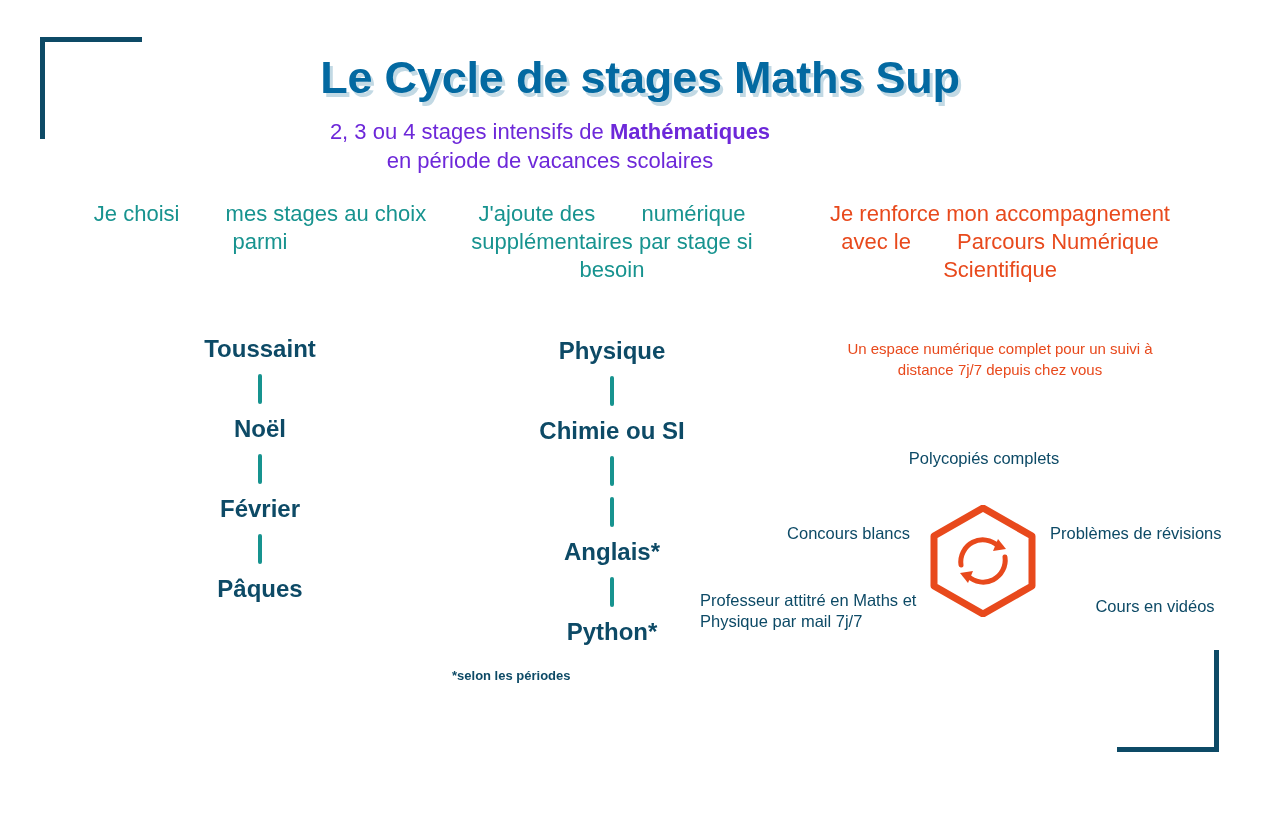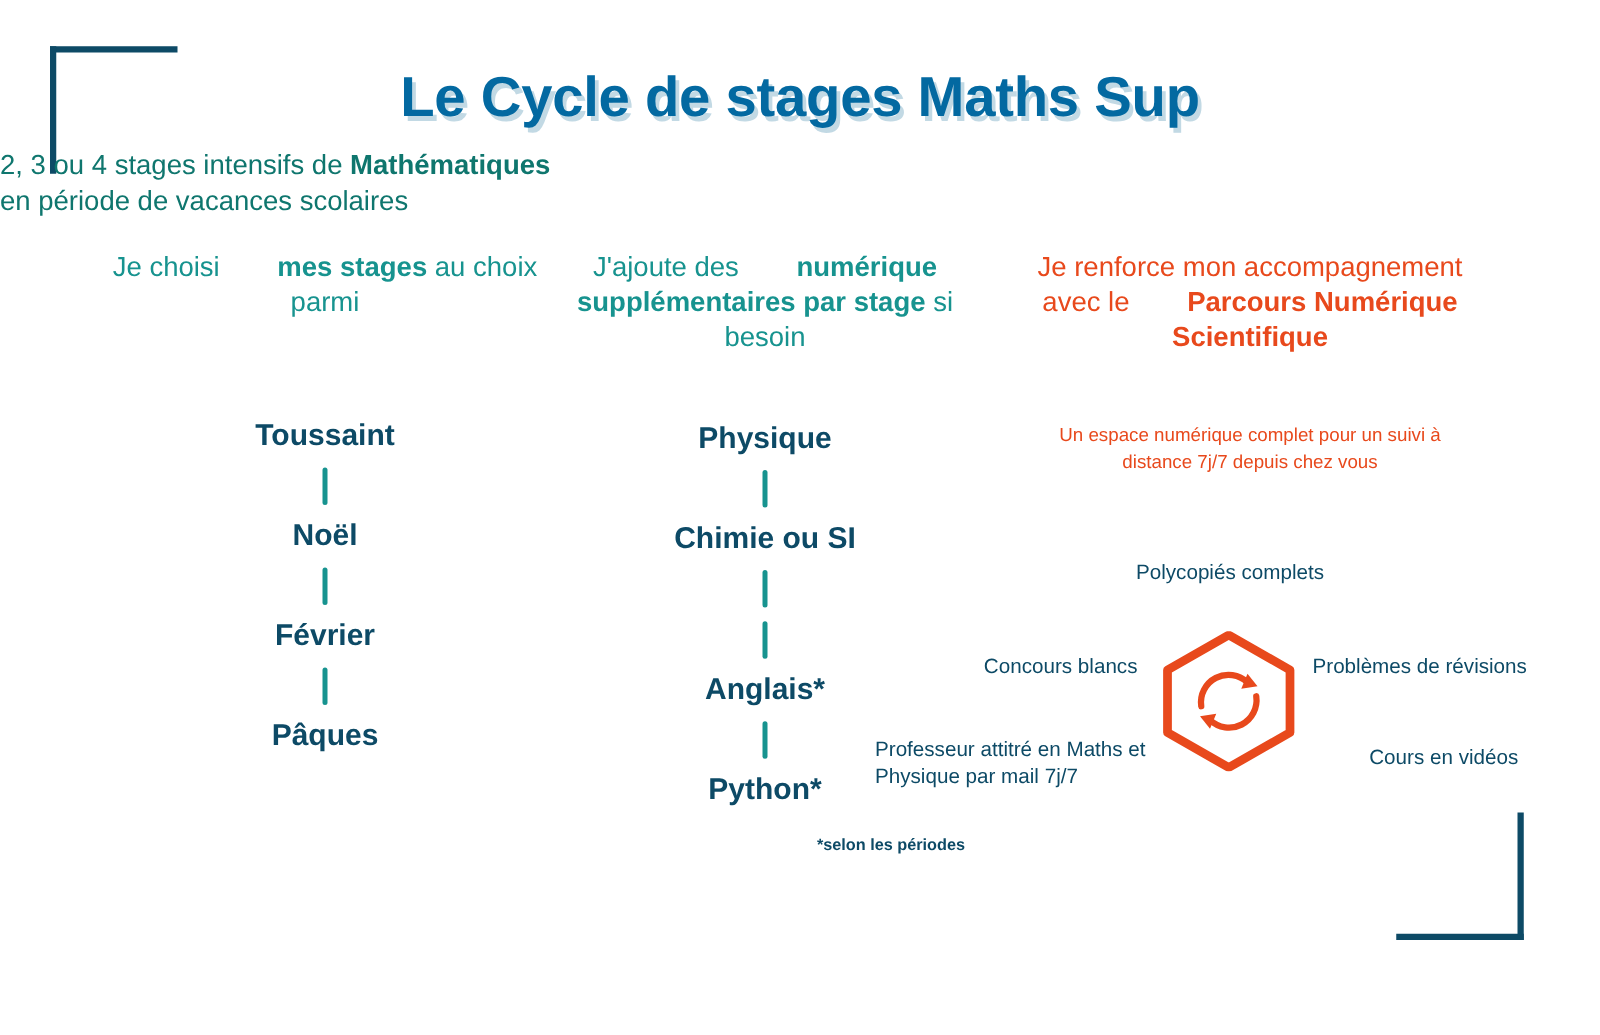--- a/index.html
+++ b/index.html
@@ -54,44 +54,44 @@
     font-weight: bold;
     color: #0369a1;
     letter-spacing: -0.2px;
     text-shadow: 3px 4px 0 rgba(120, 170, 195, 0.45);
   }
   .subtitle {
     position: absolute;
     left: 0;
     top: 117px;
     width: 1100px;
-    text-align: left;
+    text-align: center;
     font-size: 22px;
     line-height: 29px;
-    color: #0f766e;
+    color: #6d28d9;
     font-weight: normal;
   }
   .subtitle b { font-weight: bold; }
 
   
   .col {
     position: absolute;
     top: 200px;
   }
   .col-1 { left: 90px;  width: 340px; }
   .col-2 { left: 452px; width: 320px; }
   .col-3 { left: 820px; width: 360px; }
 
   .col-head {
     text-align: center;
     font-size: 22px;
     line-height: 28px;
     font-weight: normal;
   }
-  .col-head b { font-weight: bold; margin-left: 40px; }
+  .col-head b { font-weight: normal; margin-left: 40px; }
   .teal { color: #17938f; }
   .orange { color: #e8491c; }
 
   
   .chain {
     position: absolute;
     width: 100%;
     text-align: center;
   }
   .chain-1 { top: 135px; left: 0; }
@@ -107,21 +107,21 @@
     height: 30px;
     background: #17938f;
     margin: 11px auto;
     border-radius: 2px;
   }
   .footnote {
     margin-top: 22px;
     font-size: 13px;
     font-weight: bold;
     color: #0d4a66;
-    text-align: right;
+    text-align: left;
   }
 
   
   .blurb {
     position: absolute;
     top: 138px;
     left: 0;
     width: 360px;
     text-align: center;
     font-size: 15px;

